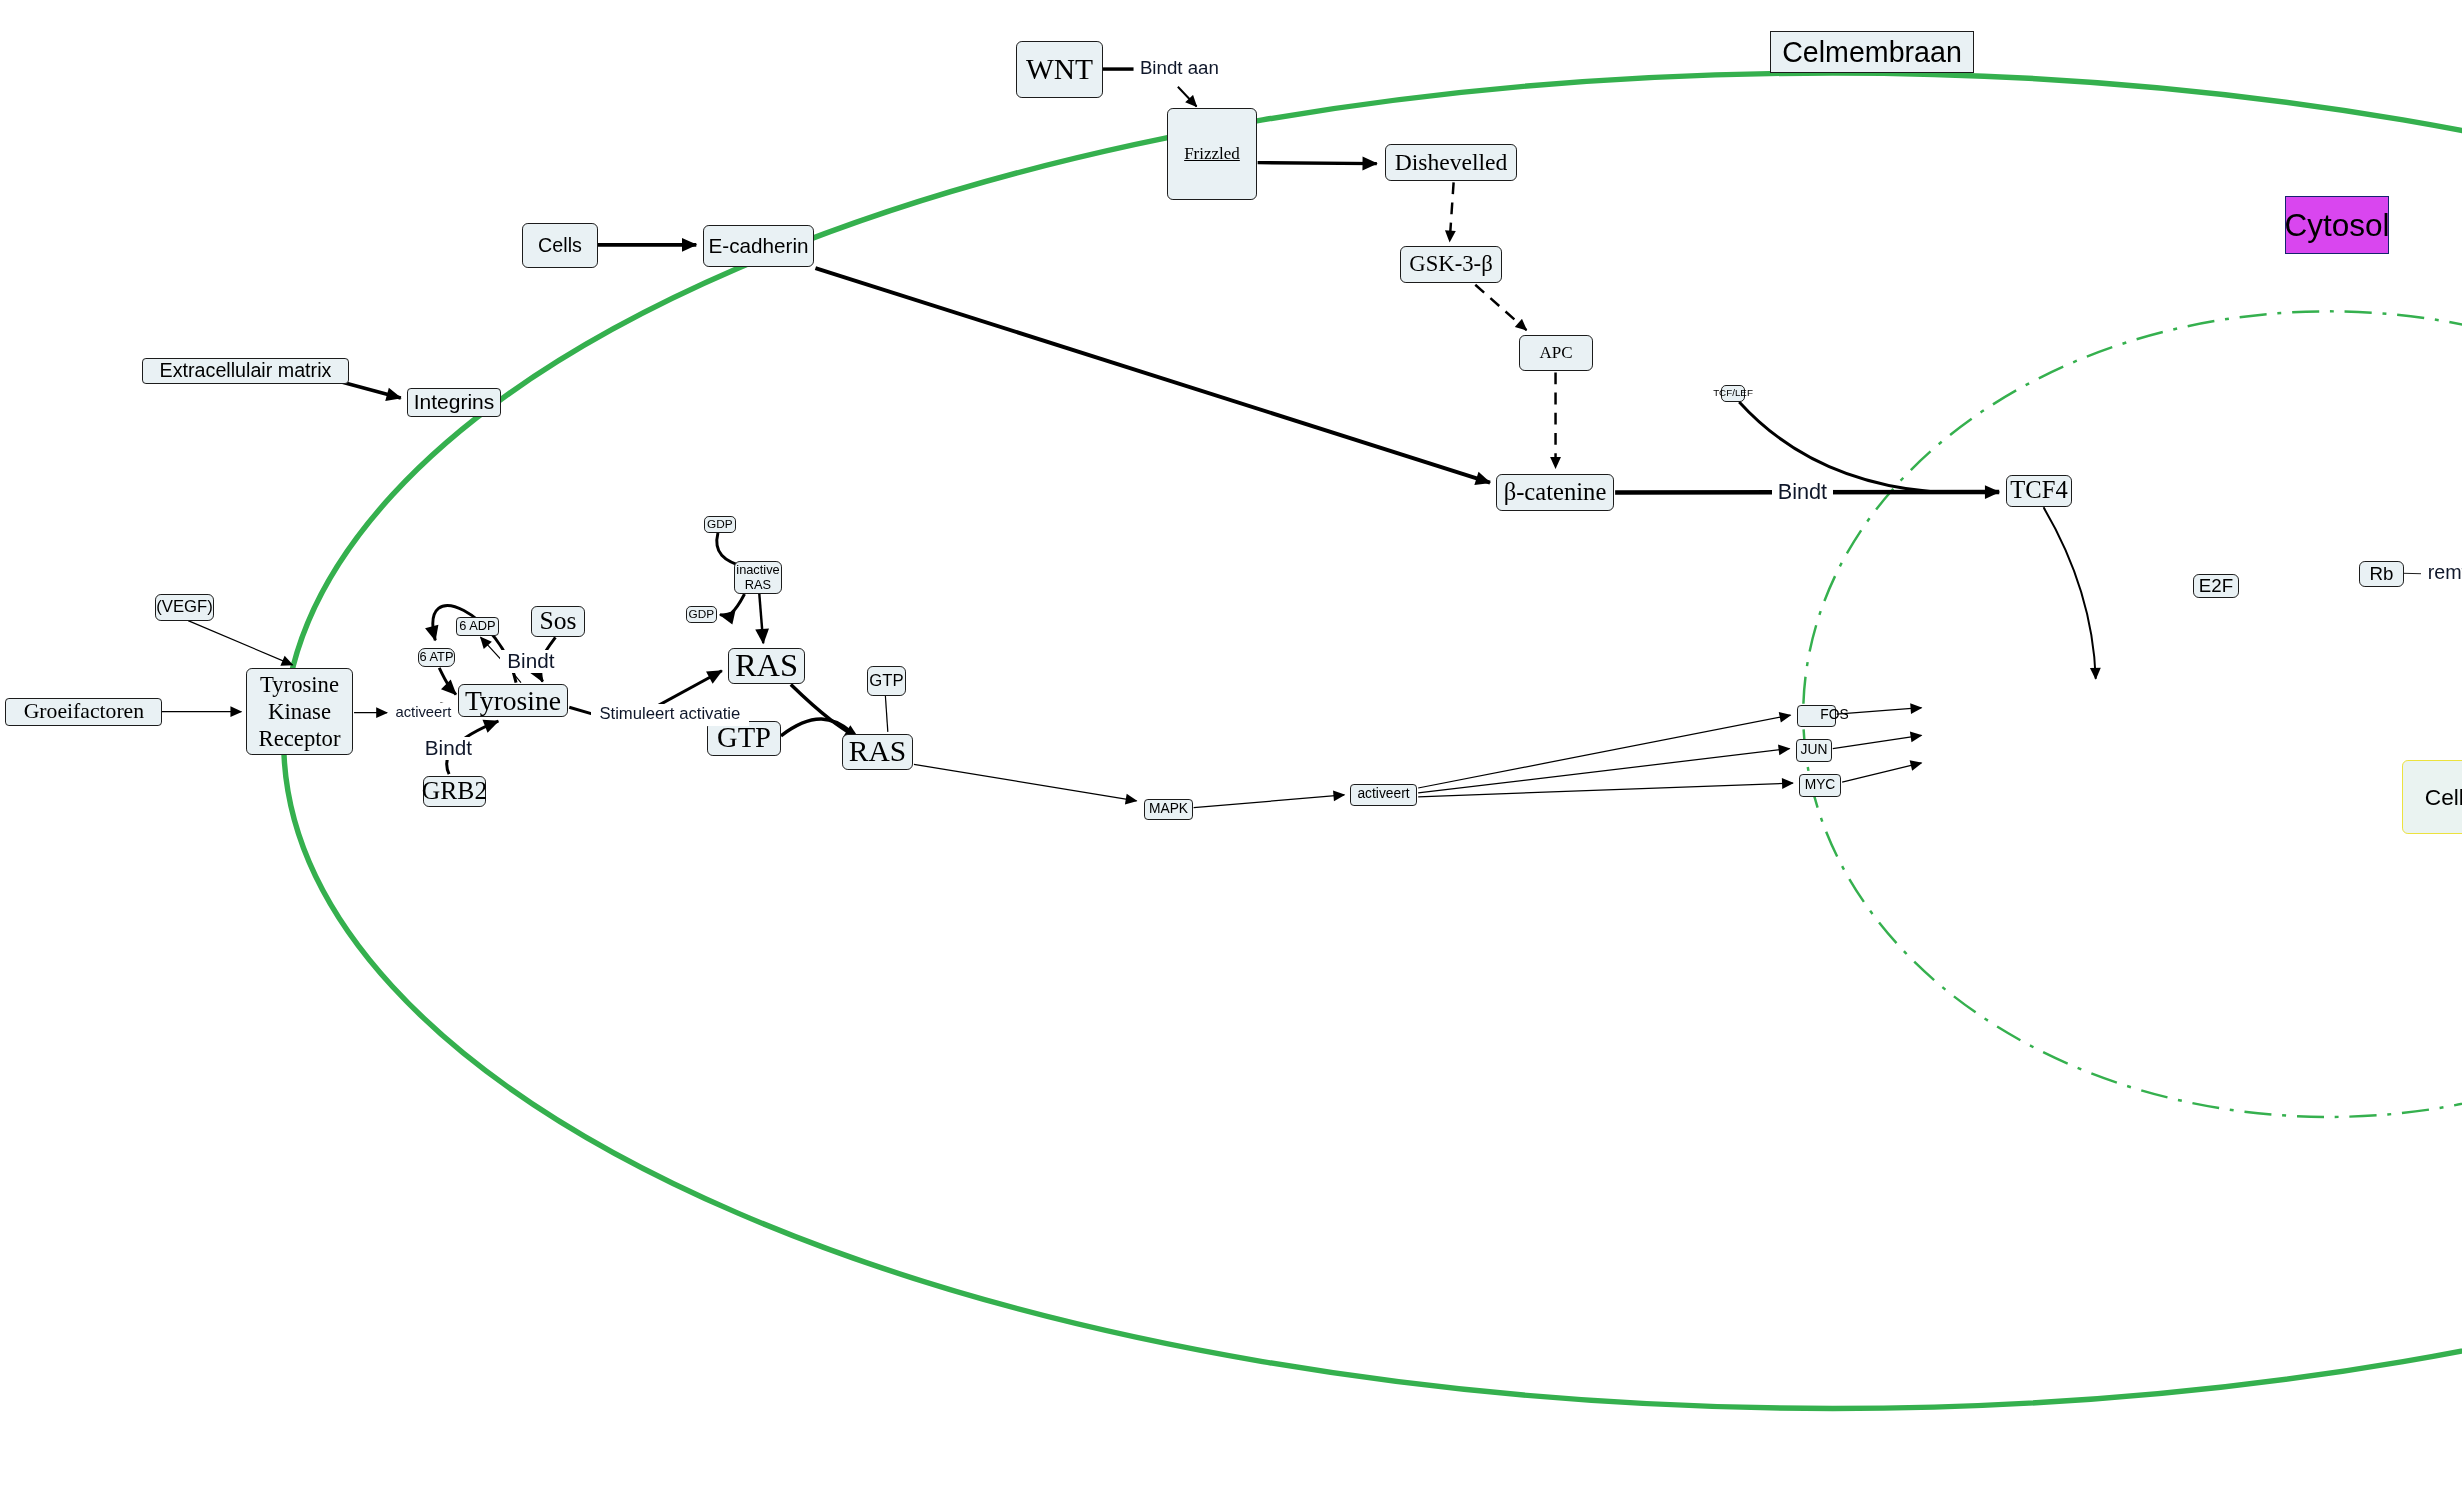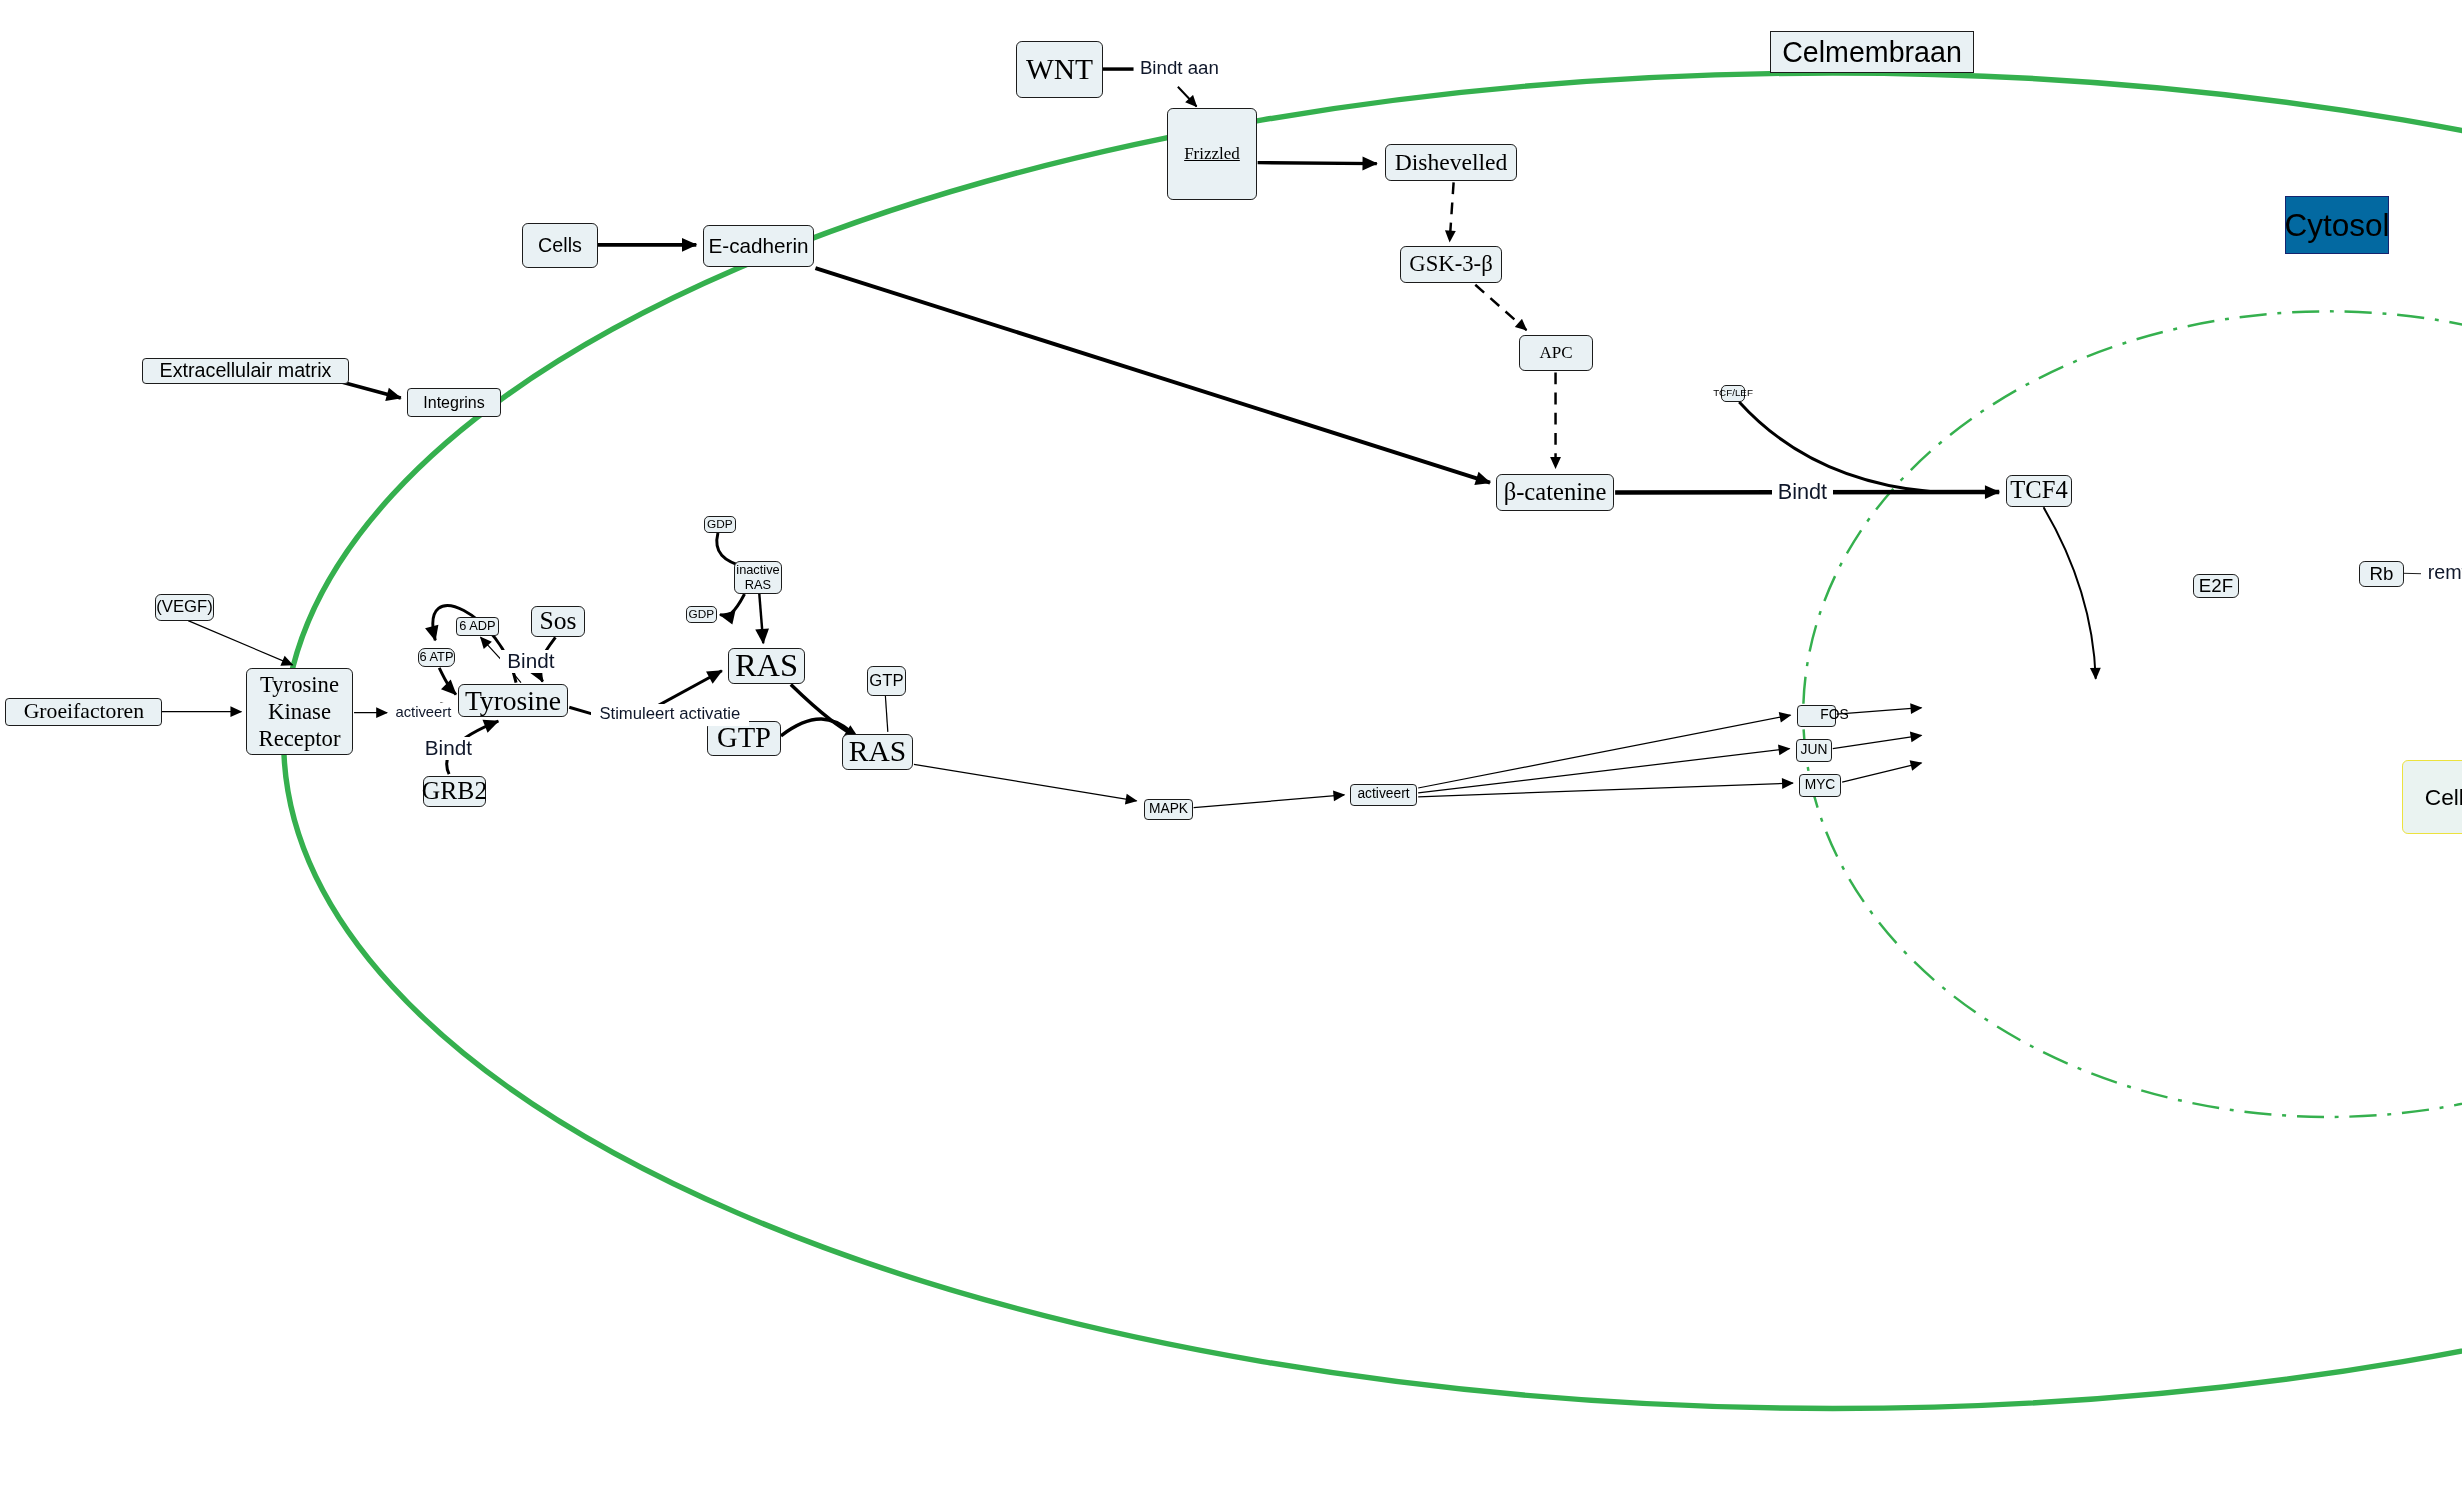--- a/index.html
+++ b/index.html
@@ -5,21 +5,21 @@
   html,body{margin:0;padding:0;background:#fff;}
   #canvas{position:relative;width:3766px;height:1511px;background:#ffffff;overflow:hidden;
           font-family:"Liberation Sans",sans-serif;}
   #wires{position:absolute;left:0;top:0;z-index:1;}
   .node{position:absolute;box-sizing:border-box;display:flex;align-items:center;justify-content:center;
         text-align:center;background:#e9f1f4;border:1px solid #1c1c1c;border-radius:5.9px;color:#000;
         line-height:1.08;z-index:2;}
   .serif{font-family:"Liberation Serif","DejaVu Serif",serif;}
   .sans{font-family:"Liberation Sans",sans-serif;}
   .sq{border-radius:0;border-width:1px;}
-  .blue{background:#0369a1;border-color:#16246e;}
+  .blue{background:#d946ef;border-color:#16246e;}
   .red-border{border-color:#e04343;border-width:1.5px;}
   .yellow-border{border-color:#ece23e;border-width:1.5px;background:#eaf3f1;}
   .label{position:absolute;background:#ffffff;color:#0f172a;display:flex;align-items:center;justify-content:center;
          text-align:center;padding:0 3.9px;z-index:3;font-family:"Liberation Sans",sans-serif;line-height:1;}
 </style>
 </head>
 <body>
 
 <div id="canvas">
 
@@ -104,21 +104,21 @@
   <div class="node serif" style="left:1400px;top:246px;width:102px;height:37px;font-size:22.7px;">GSK-3-β</div>
   <div class="node serif" style="left:1519px;top:335px;width:74px;height:36px;font-size:17px;">APC</div>
   <div class="node serif" style="left:1496px;top:474px;width:118px;height:37px;font-size:24.6px;">β-catenine</div>
   <div class="label" style="left:1772px;top:479px;width:53px;height:26.6px;font-size:21.7px;">Bindt</div>
   <div class="node sans" style="left:1721px;top:385px;width:24px;height:16.7px;font-size:9.8px;border-radius:5px;">TCF/LEF</div>
   <div class="node serif" style="left:2006px;top:475px;width:66px;height:31.5px;font-size:24.6px;">TCF4</div>
 
   <div class="node sans" style="left:522px;top:223px;width:76px;height:45px;font-size:19.7px;">Cells</div>
   <div class="node sans" style="left:703px;top:225px;width:111px;height:42px;font-size:20.7px;">E-cadherin</div>
   <div class="node sans" style="left:142px;top:358px;width:207px;height:25.6px;font-size:19.7px;border-radius:3.9px;">Extracellulair matrix</div>
-  <div class="node sans" style="left:407px;top:388px;width:94px;height:28.6px;font-size:16px;border-radius:3.9px;">Integrins</div>
+  <div class="node sans" style="left:407px;top:388px;width:94px;height:28.6px;font-size:21px;border-radius:3.9px;">Integrins</div>
 
   <div class="node sans" style="left:155px;top:594px;width:59px;height:26.6px;font-size:16.7px;">(VEGF)</div>
   <div class="node serif" style="left:5.4px;top:698px;width:157px;height:27.6px;font-size:21.7px;border-radius:3.9px;">Groeifactoren</div>
   <div class="node serif" style="left:246px;top:668px;width:107px;height:87px;font-size:22.7px;line-height:1.2;">Tyrosine Kinase Receptor</div>
   <div class="label" style="left:389px;top:703px;width:61px;height:18.7px;font-size:14.8px;">activeert</div>
   <div class="node serif" style="left:458px;top:684px;width:110px;height:33px;font-size:27.6px;">Tyrosine</div>
   <div class="node serif" style="left:531px;top:606px;width:54px;height:30.5px;font-size:25.6px;">Sos</div>
   <div class="label" style="left:500px;top:650px;width:54px;height:22.7px;font-size:20.7px;">Bindt</div>
   <div class="node sans" style="left:456px;top:617px;width:43px;height:18.7px;font-size:12.8px;border-radius:3.9px;">6 ADP</div>
   <div class="node sans" style="left:418px;top:648px;width:37px;height:18.7px;font-size:12.8px;border-radius:7px;">6 ATP</div>

